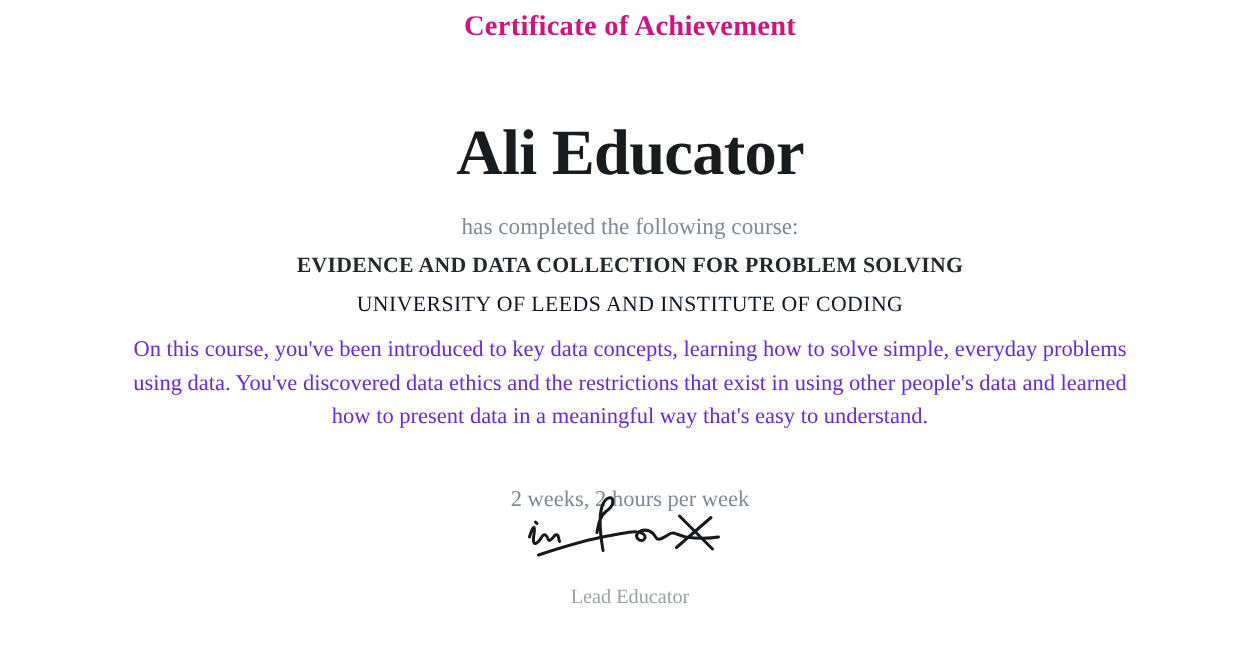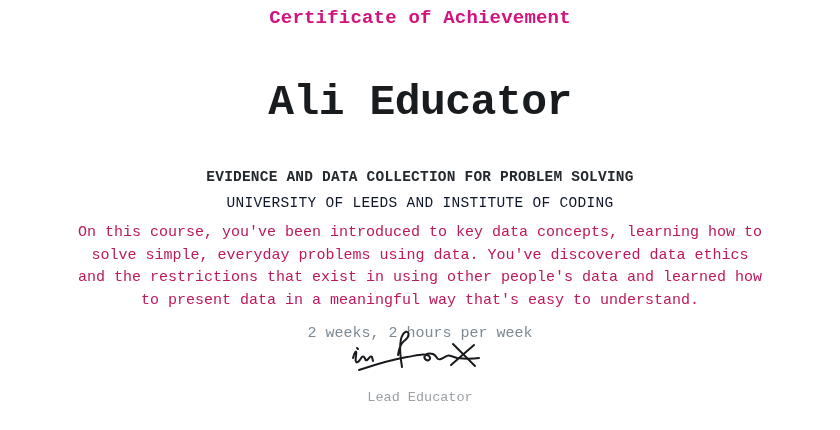--- a/index.html
+++ b/index.html
@@ -6,21 +6,21 @@
     margin: 0;
     padding: 0;
     background: #ffffff;
   }
   .cert {
     position: relative;
     width: 840px;
     height: 430px;
     background: #ffffff;
     overflow: hidden;
-    font-family: Liberation Mono, monospace;
+    font-family: Liberation Serif, serif;
   }
   .line {
     position: absolute;
     left: 0;
     right: 0;
     text-align: center;
     white-space: nowrap;
   }
   .cert-title {
     top: 7px;
@@ -56,21 +56,21 @@
   }
   .description {
     position: absolute;
     top: 222px;
     left: 50%;
     transform: translateX(-50%);
     width: 688px;
     text-align: center;
     font-size: 15px;
     line-height: 22.5px;
-    color: #be185d;
+    color: #6d28d9;
   }
   .duration {
     top: 301px;
     font-size: 15px;
     color: #7d8a94;
     margin-top: 24px;
   }
   .signature-wrap {
     position: absolute;
     top: 329px;
@@ -96,20 +96,21 @@
 </style>
 </head>
 <body>
 
 <div class="cert">
 
   <div class="line cert-title">Certificate of Achievement</div>
 
   <div class="line recipient-name">Ali Educator</div>
 
+  <div class="line completed-label">has completed the following course:</div>
 
   <div class="line course-title">EVIDENCE AND DATA COLLECTION FOR PROBLEM SOLVING</div>
 
   <div class="line course-provider">UNIVERSITY OF LEEDS AND INSTITUTE OF CODING</div>
 
   <div class="description">On this course, you've been introduced to key data concepts, learning how to solve simple, everyday problems using data. You've discovered data ethics and the restrictions that exist in using other people's data and learned how to present data in a meaningful way that's easy to understand.</div>
 
   <div class="line duration">2 weeks, 2 hours per week</div>
 
   <div class="signature-wrap">

